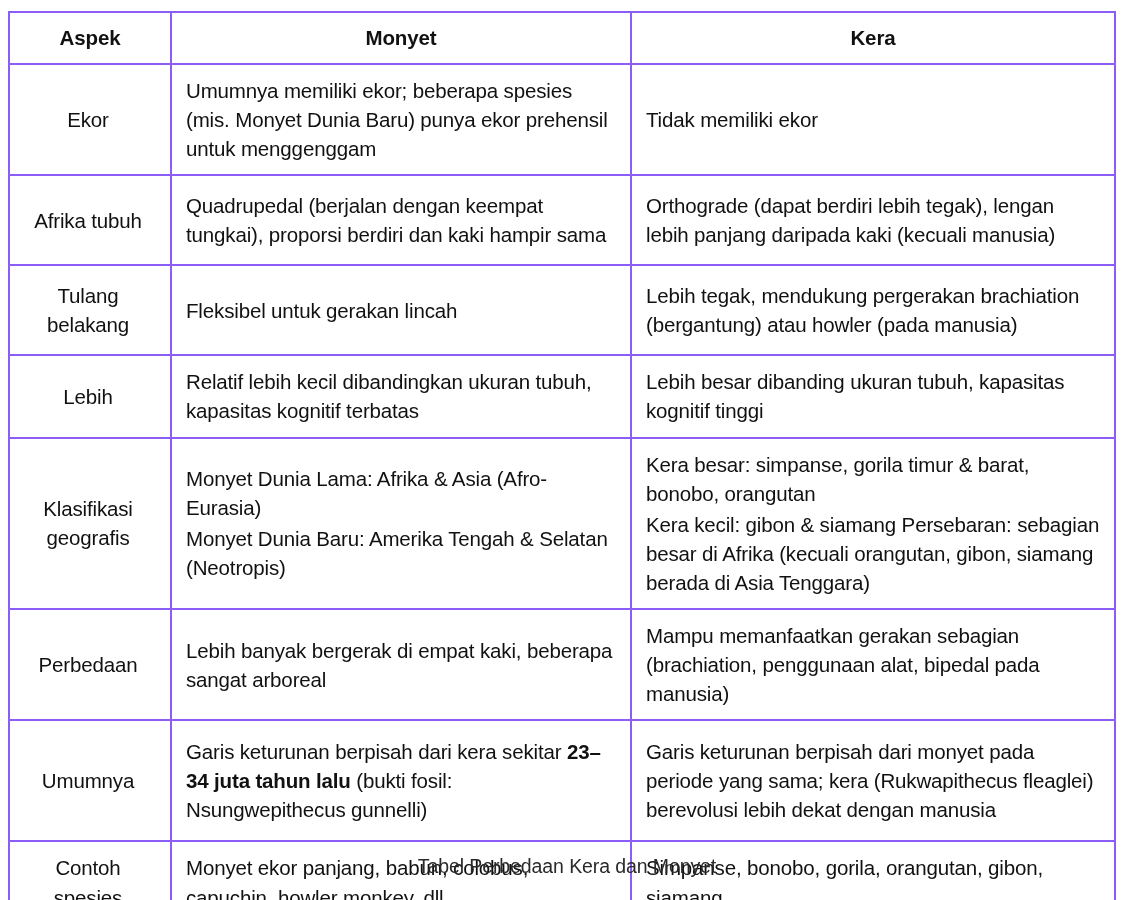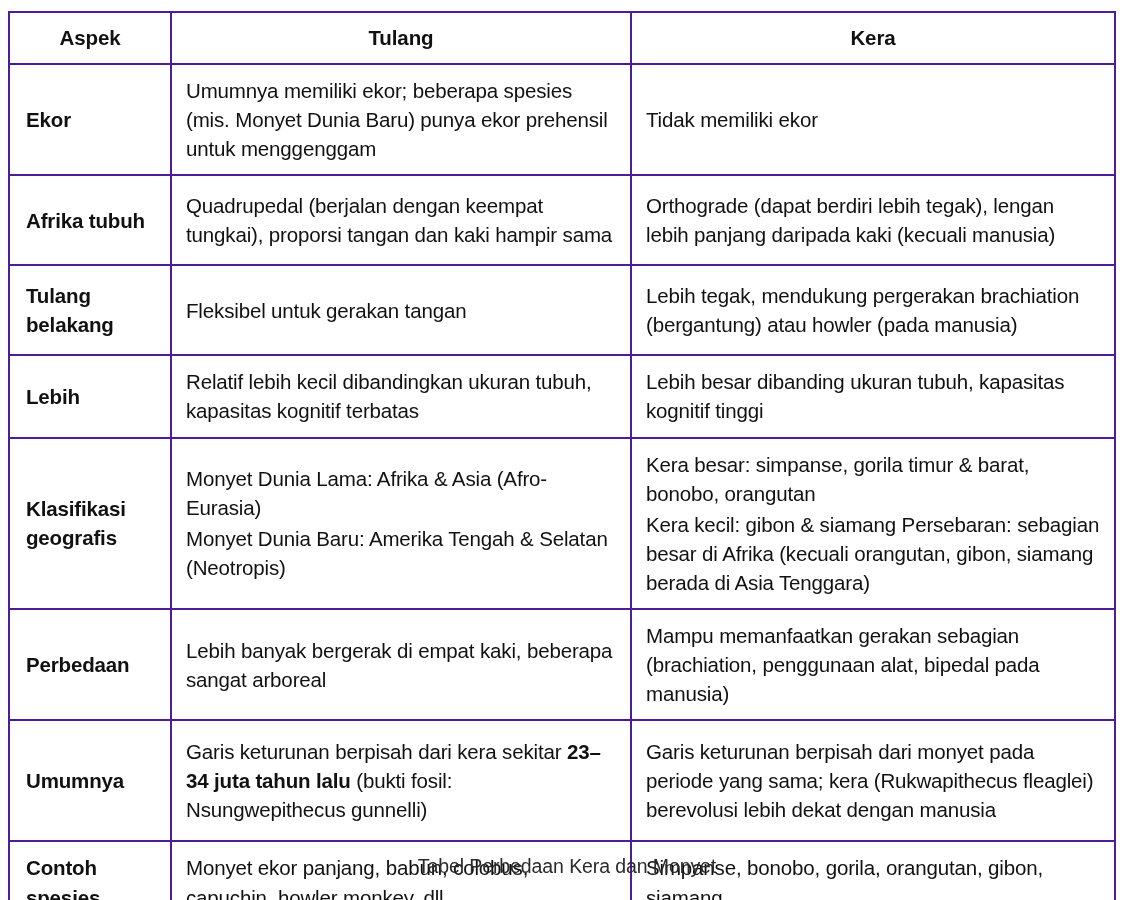--- a/index.html
+++ b/index.html
@@ -30,43 +30,44 @@
     border-collapse: collapse;
     table-layout: fixed;
     width: 1106px;
     background: #ffffff;
   }
   table.cmp col.c-aspect { width: 162px; }
   table.cmp col.c-monyet { width: 460px; }
   table.cmp col.c-kera   { width: 484px; }
 
   table.cmp th, table.cmp td {
-    border: 2px solid #4c1d95;
+    border: 2px solid #8b5cf6;
     padding: 0;
     vertical-align: middle;
     background: #ffffff;
   }
   table.cmp thead th {
     text-align: center;
     font-weight: bold;
     font-size: 20.5px;
     letter-spacing: -0.1px;
     height: 46px;
     padding: 2px 6px;
   }
   .cell-inner {
     padding: 11px 14px 11px 14px;
     font-size: 20.5px;
     line-height: 1.42;
     letter-spacing: -0.15px;
   }
   td.aspect .cell-inner {
-    font-weight: bold;
+    font-weight: normal;
     padding-left: 16px;
     padding-right: 20px;
+    text-align: center;
   }
   .cell-inner p {
     margin: 0;
   }
   .cell-inner p + p {
     margin-top: 2px;
   }
   .cell-inner b {
     font-weight: bold;
   }
@@ -99,21 +100,21 @@
   <div class="table-wrap">
     <table class="cmp">
       <colgroup>
         <col class="c-aspect">
         <col class="c-monyet">
         <col class="c-kera">
       </colgroup>
       <thead>
         <tr>
           <th>Aspek</th>
-          <th>Tulang</th>
+          <th>Monyet</th>
           <th>Kera</th>
         </tr>
       </thead>
       <tbody>
 
         <tr class="r-ekor">
           <td class="aspect">
             <div class="cell-inner">Ekor</div>
           </td>
           <td>
@@ -127,37 +128,37 @@
             </div>
           </td>
         </tr>
 
         <tr class="r-postur">
           <td class="aspect">
             <div class="cell-inner">Afrika tubuh</div>
           </td>
           <td>
             <div class="cell-inner">
-              <p>Quadrupedal (berjalan dengan keempat tungkai), proporsi tangan dan kaki hampir sama</p>
+              <p>Quadrupedal (berjalan dengan keempat tungkai), proporsi berdiri dan kaki hampir sama</p>
             </div>
           </td>
           <td>
             <div class="cell-inner">
               <p>Orthograde (dapat berdiri lebih tegak), lengan lebih panjang daripada kaki (kecuali manusia)</p>
             </div>
           </td>
         </tr>
 
         <tr class="r-tulang">
           <td class="aspect">
             <div class="cell-inner">Tulang belakang</div>
           </td>
           <td>
             <div class="cell-inner">
-              <p>Fleksibel untuk gerakan tangan</p>
+              <p>Fleksibel untuk gerakan lincah</p>
             </div>
           </td>
           <td>
             <div class="cell-inner">
               <p>Lebih tegak, mendukung pergerakan brachiation (bergantung) atau howler (pada manusia)</p>
             </div>
           </td>
         </tr>
 
         <tr class="r-otak">

